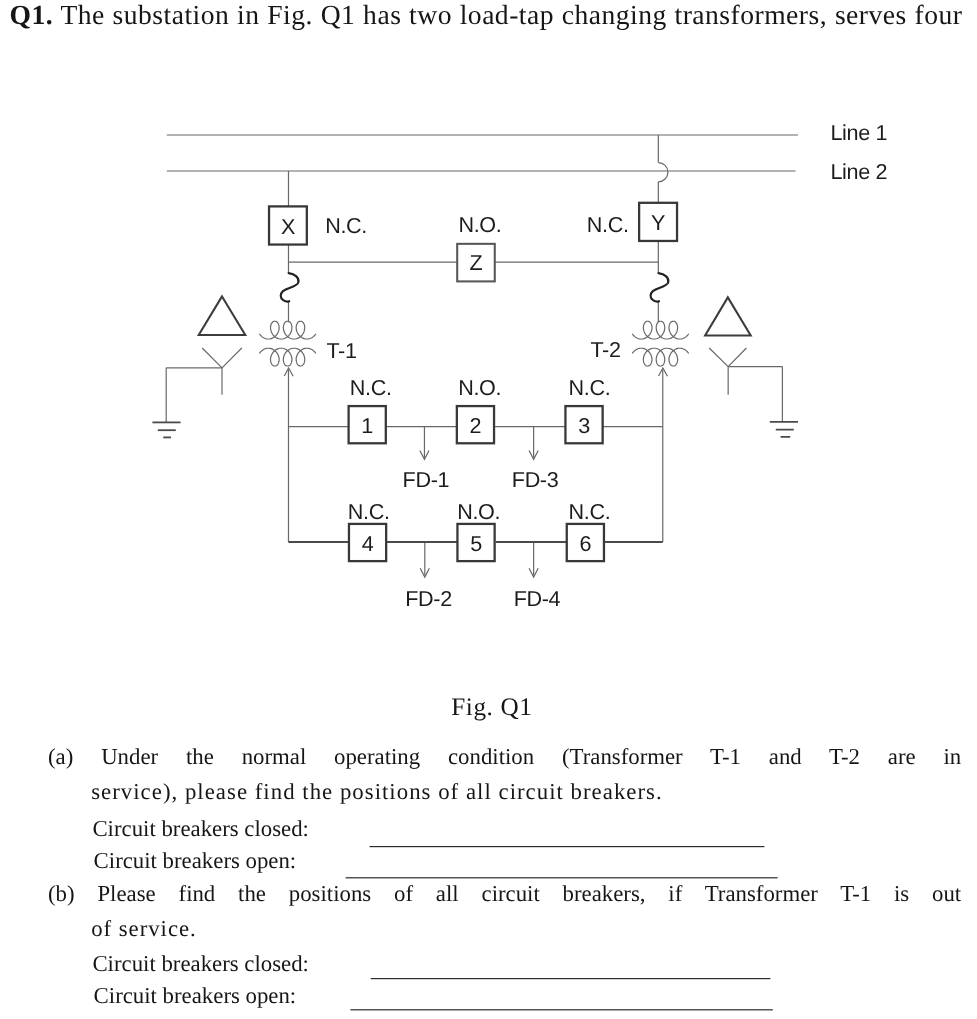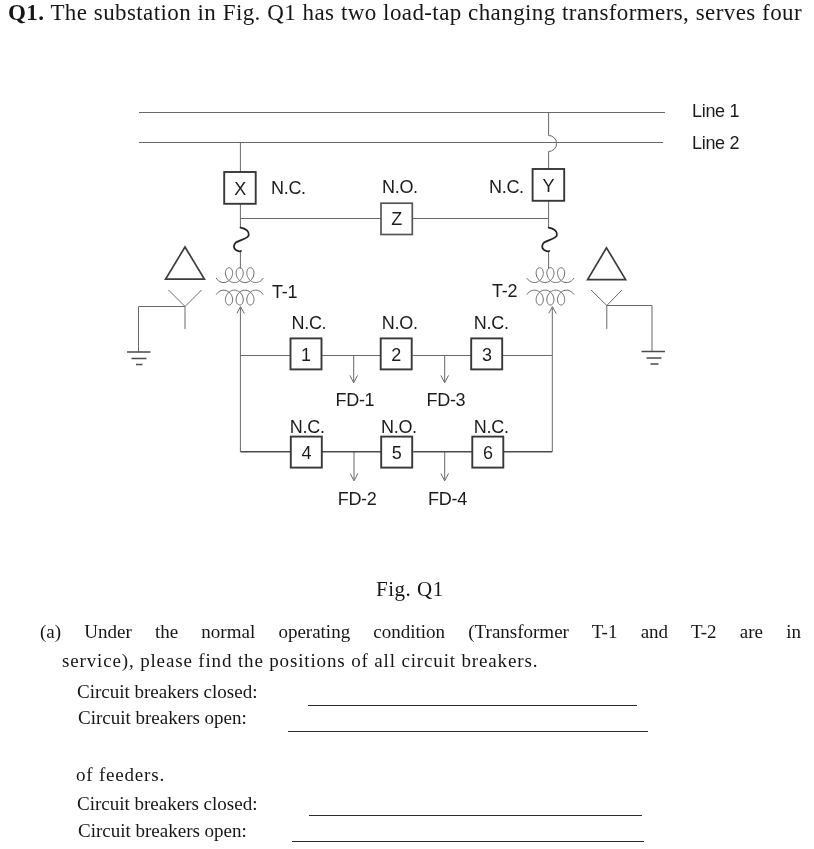--- a/index.html
+++ b/index.html
@@ -120,23 +120,24 @@
 <text x="335.5" y="406.2">FD-1</text>
 <text x="426.5" y="406.2">FD-3</text>
 <text x="337.7" y="504.7">FD-2</text>
 <text x="428.1" y="504.7">FD-4</text>
 </g>
 </svg>
 
   <div style="position:absolute; left:376px; top:538.5px; font-size:21px; font-weight:normal; letter-spacing:0.5px; line-height:21px;margin-top:40px;">Fig.&nbsp;Q1</div>
 
   <div class="bline bjust" style="left:40px; top:619.7px; width:761px;">(a) Under the normal operating condition (Transformer T-1 and T-2 are in</div>
-  <div class="bline" style="left:62px; top:648.7px; letter-spacing:0.85px;">service), please find the positions of all circuit breakers.</div>
+  <div class="bline" style="left:76px; top:648.7px; letter-spacing:0.85px;">service), please find the positions of all circuit breakers.</div>
   <div class="bline" style="left:77px; top:680.1px;">Circuit breakers closed:</div>
   <div class="ul" style="left:308px; top:705px; width:329px;"></div>
   <div class="bline" style="left:78px; top:706.4px;">Circuit breakers open:</div>
   <div class="ul" style="left:288px; top:731px; width:360px;"></div>
-  <div class="bline" style="left:76px; top:762.7px; letter-spacing:0.8px;">of feeders.</div>
+  <div class="bline bjust" style="left:40px; top:734.2px; width:761px;">(b) Please find the positions of all circuit breakers, if Transformer T-1 is out</div>
+  <div class="bline" style="left:76px; top:762.7px; letter-spacing:0.8px;">of service.</div>
   <div class="bline" style="left:77px; top:791.7px;">Circuit breakers closed:</div>
   <div class="ul" style="left:309px; top:815px; width:333px;"></div>
   <div class="bline" style="left:78px; top:818.7px;">Circuit breakers open:</div>
   <div class="ul" style="left:292px; top:841px; width:352px;"></div>
 </div>
 
 </body></html>

